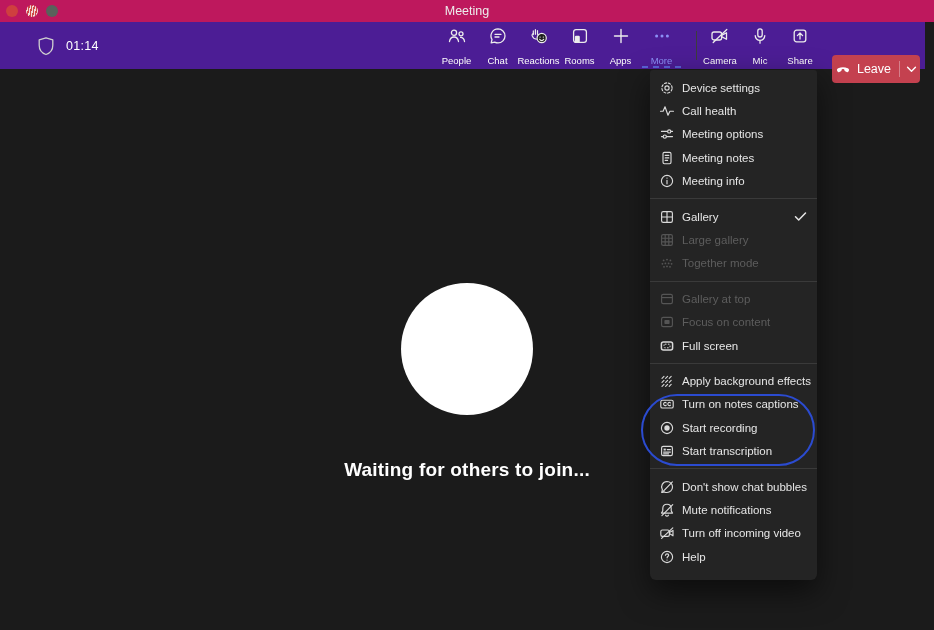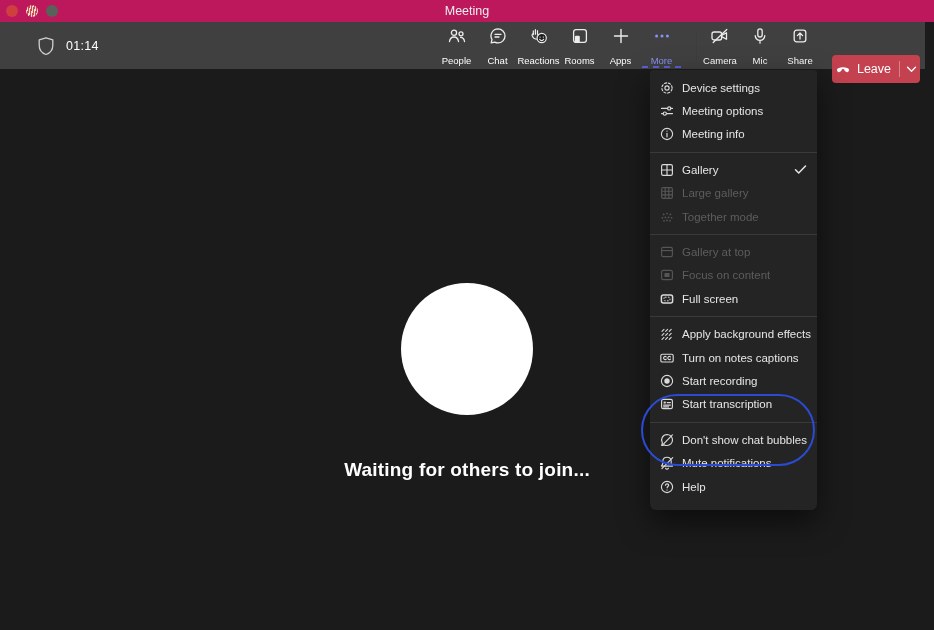--- a/index.html
+++ b/index.html
@@ -12,21 +12,21 @@
   
   .titlebar{position:absolute;top:0;left:0;right:0;height:22px;background:#be185d;
     display:flex;align-items:center;justify-content:center;z-index:3}
   .titlebar .win-title{color:#ededed;font-size:12.5px}
   .traffic{position:absolute;left:6px;top:5px;display:flex;gap:8px}
   .light{width:12px;height:12px;border-radius:50%}
   .light.close{background:#cf3f3f}
   .light.min{background:repeating-linear-gradient(100deg,#cf4646 0 1.3px,#f0d9d9 1.3px 2.6px)}
   .light.max{background:#59615b}
   
-  .toolbar{position:absolute;top:22px;left:0;right:9px;height:47px;background:#404040;z-index:2}
+  .toolbar{position:absolute;top:22px;left:0;right:9px;height:47px;background:#4c1d95;z-index:2}
   .timer-wrap{position:absolute;left:36px;top:0;height:47px;display:flex;align-items:center;gap:10px}
   .timer-wrap .shield{color:#cfcfcf;display:flex}
   .timer-text{color:#ffffff;font-size:12.5px;letter-spacing:.3px}
   .tb-row{position:absolute;top:0;height:47px;display:flex}
   .tb-row.main{left:436px}
   .tb-row.devices{left:700px}
   .tb-btn{width:41px;display:flex;flex-direction:column;align-items:center;justify-content:center;
     gap:8px;color:#ececec;cursor:pointer;position:relative}
   .tb-row.devices .tb-btn{width:40px}
   .tb-icon{display:flex;align-items:center;justify-content:center;height:22px}
@@ -210,27 +210,44 @@
     <span class="mi-icon">
       <svg width="16" height="16" viewBox="0 0 16 16" fill="none" stroke="currentColor" stroke-width="1.15" stroke-linecap="round">
         <circle cx="8" cy="8" r="2.1"></circle>
         <circle cx="8" cy="8" r="5.1" stroke-dasharray="2.1 1.9" transform="rotate(11 8 8)"></circle>
       </svg>
     </span>
     <span class="mi-label">Device settings</span>
   </div>
   <div class="menu-item">
     <span class="mi-icon">
+      <svg width="16" height="16" viewBox="0 0 16 16" fill="none" stroke="currentColor" stroke-width="1.15" stroke-linecap="round" stroke-linejoin="round">
+        <path d="M1.5 8.2h2.6l1.9-4.4 3 8.4 1.9-4h3.6"></path>
+      </svg>
+    </span>
+    <span class="mi-label">Call health</span>
+  </div>
+  <div class="menu-item">
+    <span class="mi-icon">
       <svg width="16" height="16" viewBox="0 0 16 16" fill="none" stroke="currentColor" stroke-width="1.15" stroke-linecap="round">
         <path d="M2.5 5.4h11M2.5 10.6h11"></path>
         <circle cx="10.2" cy="5.4" r="1.6" fill="#242424"></circle>
         <circle cx="5.8" cy="10.6" r="1.6" fill="#242424"></circle>
       </svg>
     </span>
     <span class="mi-label">Meeting options</span>
+  </div>
+  <div class="menu-item">
+    <span class="mi-icon">
+      <svg width="16" height="16" viewBox="0 0 16 16" fill="none" stroke="currentColor" stroke-width="1.15" stroke-linecap="round">
+        <rect x="4" y="2.3" width="8" height="11.4" rx="1.4"></rect>
+        <path d="M6.2 5.4h3.6M6.2 7.9h3.6M6.2 10.4h2.4"></path>
+      </svg>
+    </span>
+    <span class="mi-label">Meeting notes</span>
   </div>
   <div class="menu-item">
     <span class="mi-icon">
       <svg width="16" height="16" viewBox="0 0 16 16" fill="none" stroke="currentColor" stroke-width="1.15" stroke-linecap="round">
         <circle cx="8" cy="8" r="5.6"></circle>
           <path d="M8 7.4v3.4"></path>
         <circle cx="8" cy="5.1" r=".7" fill="currentColor" stroke="none"></circle>
       </svg>
     </span>
     <span class="mi-label">Meeting info</span>
@@ -364,20 +381,30 @@
       <svg width="16" height="16" viewBox="0 0 16 16" fill="none" stroke="currentColor" stroke-width="1.15" stroke-linecap="round" stroke-linejoin="round">
         <path d="M8 2.2c2.6 0 4.2 1.9 4.2 4.3v2.3l1.3 2.3H2.5l1.3-2.3V6.5C3.8 4.1 5.4 2.2 8 2.2z"></path>
         <path d="M6.6 13.2a1.55 1.55 0 0 0 2.8 0"></path>
         <path d="M2.9 13.6L13.7 2.7"></path>
       </svg>
     </span>
     <span class="mi-label">Mute notifications</span>
   </div>
   <div class="menu-item">
     <span class="mi-icon">
+      <svg width="16" height="16" viewBox="0 0 16 16" fill="none" stroke="currentColor" stroke-width="1.15" stroke-linecap="round" stroke-linejoin="round">
+        <rect x="1.8" y="5" width="8.6" height="6.4" rx="1.6"></rect>
+        <path d="M10.4 7.6l3.6-2.2v5.4l-3.6-2.2"></path>
+        <path d="M2.6 13.3L13.8 2.9"></path>
+      </svg>
+    </span>
+    <span class="mi-label">Turn off incoming video</span>
+  </div>
+  <div class="menu-item">
+    <span class="mi-icon">
       <svg width="16" height="16" viewBox="0 0 16 16" fill="none" stroke="currentColor" stroke-width="1.15" stroke-linecap="round">
         <circle cx="8" cy="8" r="5.6"></circle>
         <path d="M6.4 6.3c.2-.9.9-1.5 1.7-1.5.9 0 1.6.6 1.6 1.5 0 1.2-1.6 1.3-1.6 2.5"></path>
         <circle cx="8" cy="11.1" r=".7" fill="currentColor" stroke="none"></circle>
       </svg>
     </span>
     <span class="mi-label">Help</span>
   </div>
 </div>
 

